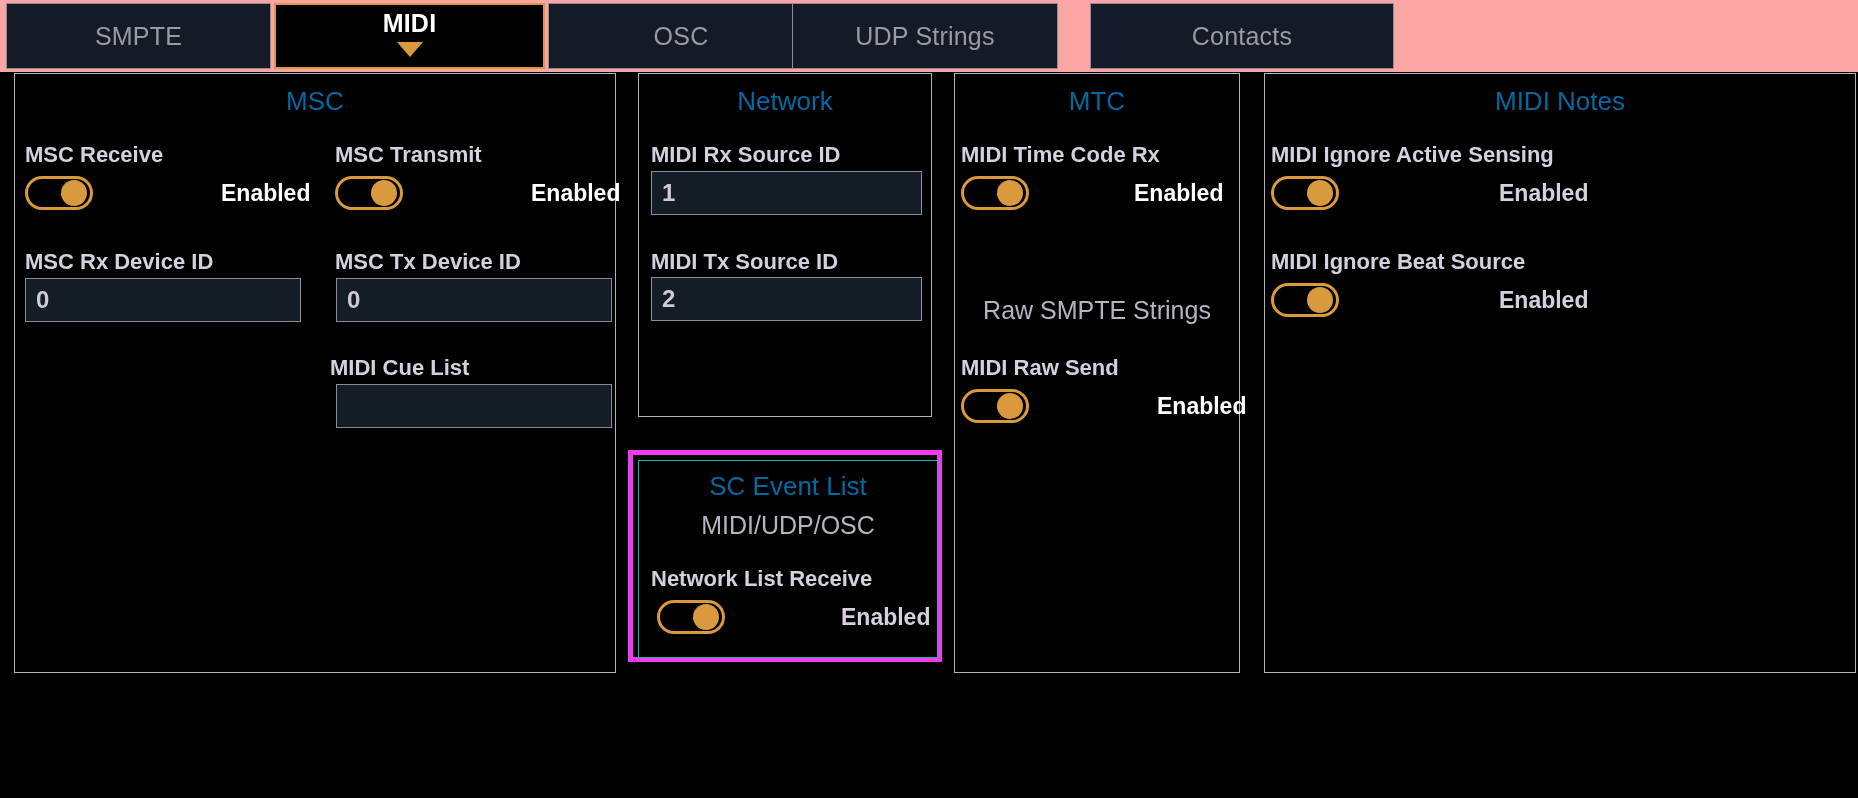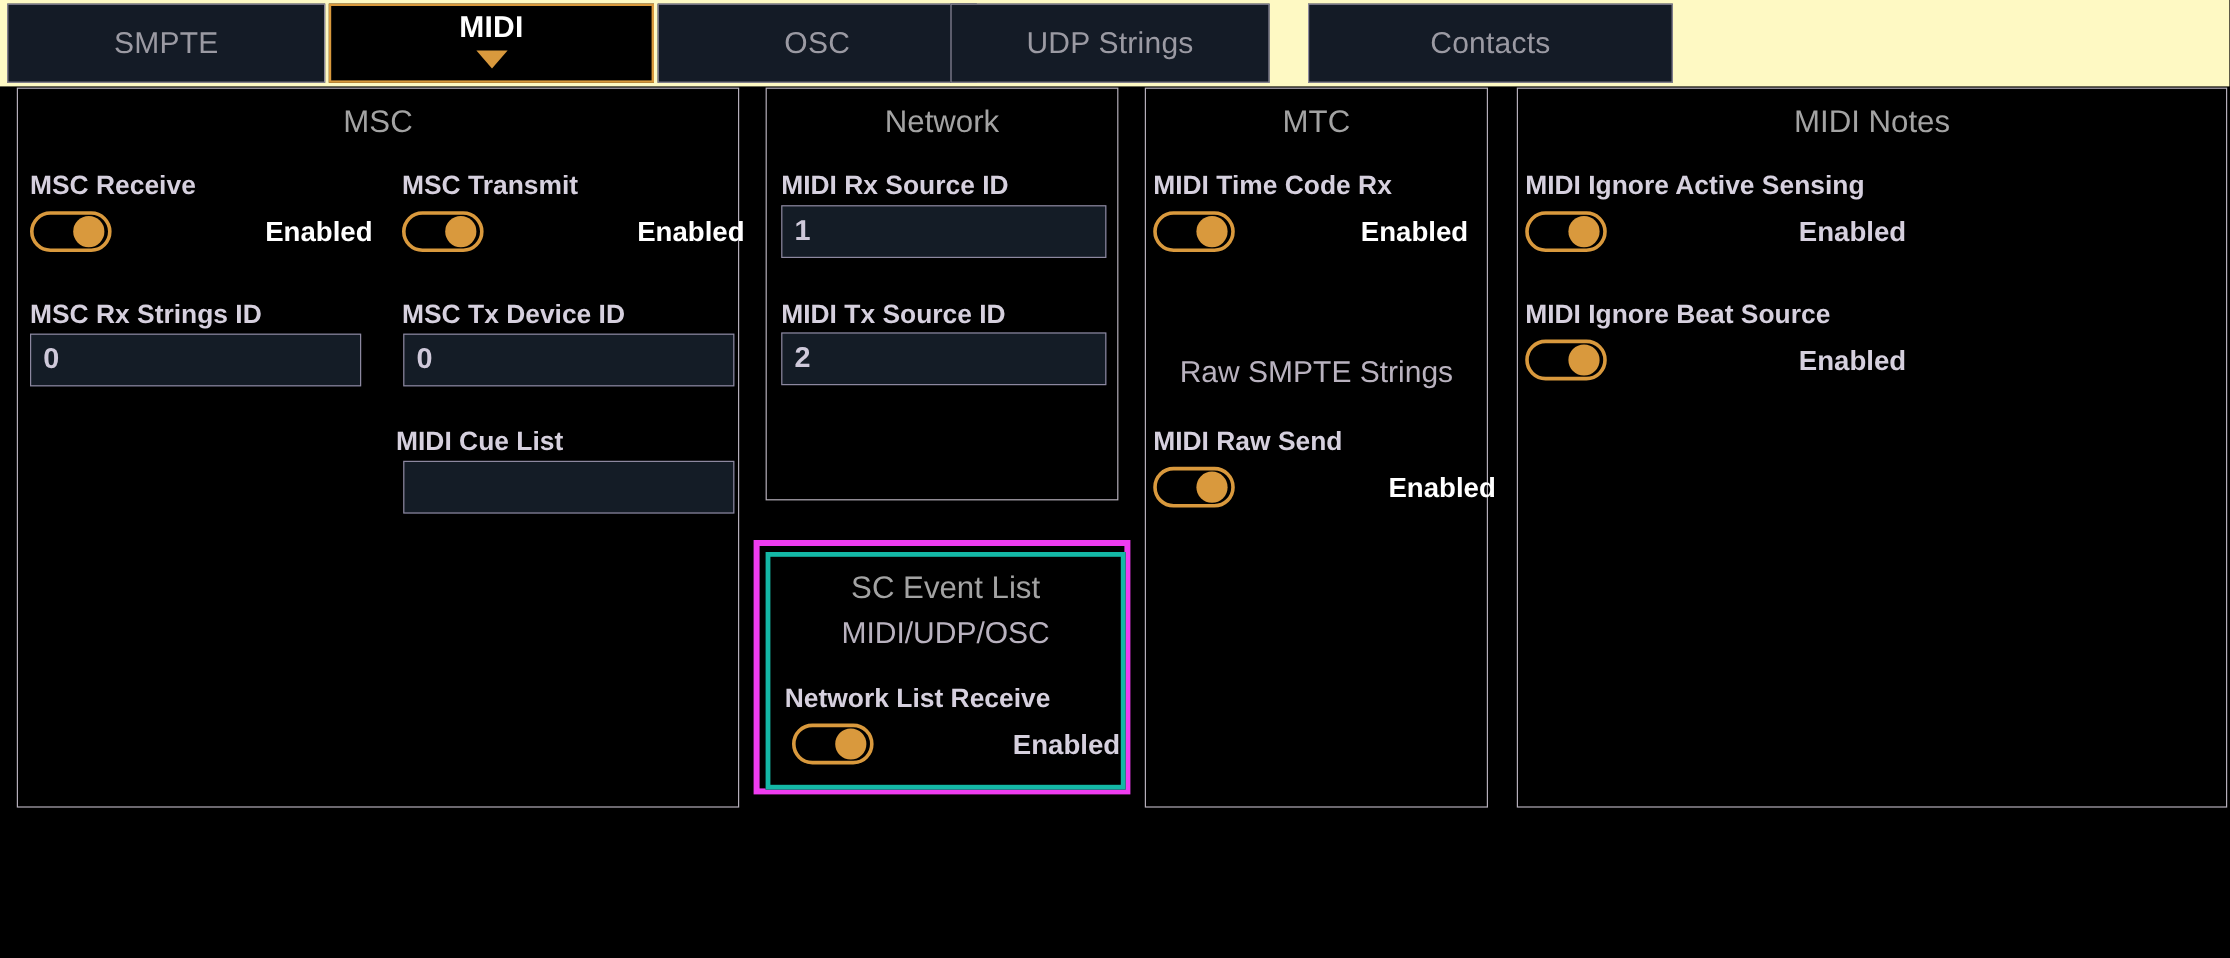--- a/index.html
+++ b/index.html
@@ -7,21 +7,21 @@
     width: 1858px; height: 798px;
     background: #000000;
     font-family: "Liberation Sans", sans-serif;
     overflow: hidden;
   }
   #app { position: relative; width: 1858px; height: 798px; background:#000; }
 
   
   #tabbar {
     position:absolute; left:0; top:0; width:1858px; height:72px;
-    background:#fef9c3;
+    background:#fca5a5;
   }
   .tab {
     position:absolute; top:3px; height:66px;
     display:flex; align-items:center; justify-content:center;
     background:#141b26;
     border:1px solid #8e8a9c;
     color:#9b9aa3;
     font-size:25px;
     letter-spacing:0.2px;
     cursor:pointer;
@@ -49,21 +49,21 @@
   #tab4 { left:1090px; width:304px; }
 
   
   .panel {
     position:absolute;
     border:1px solid #b5aeba;
     background:#000000;
   }
   .panel-title {
     text-align:center;
-    color:#a3a3a3;
+    color:#0369a1;
     font-size:26px;
     margin-top:12px;
   }
   .panel-subtitle {
     text-align:center;
     color:#b9b2bf;
     font-size:25px;
     margin-top:14px;
   }
 
@@ -75,21 +75,21 @@
   
   #sc-highlight {
     position:absolute; left:628px; top:450px;
     width:314px; height:212px;
     border:5px solid #ef3cf0;
     background:#000;
   }
   #panel-sc {
     position:absolute; left:5px; top:5px;
     width:300px; height:198px;
-    border:4px solid #14b8a6;
+    border:1px solid #14b8a6;
     background:#000;
   }
 
   
   .lbl {
     color:#d6d0de;
     font-size:22px;
     font-weight:bold;
     white-space:nowrap;
   }
@@ -180,21 +180,21 @@
       <span class="lbl">MSC Transmit</span>
     </div>
     <div class="row" style="left:320px; top:102px;">
       <div class="toggle">
         <span class="knob"></span>
       </div>
       <span class="enabled-txt" style="margin-left:128px;">Enabled</span>
     </div>
 
     <div class="row" style="left:10px; top:175px;">
-      <span class="lbl">MSC Rx Strings ID</span>
+      <span class="lbl">MSC Rx Device ID</span>
     </div>
     <div class="field" style="position:absolute; left:10px; top:204px; width:276px; height:44px;">
       <span>0</span>
     </div>
 
     <div class="row" style="left:320px; top:175px;">
       <span class="lbl">MSC Tx Device ID</span>
     </div>
     <div class="field" style="position:absolute; left:321px; top:204px; width:276px; height:44px;">
       <span>0</span>

